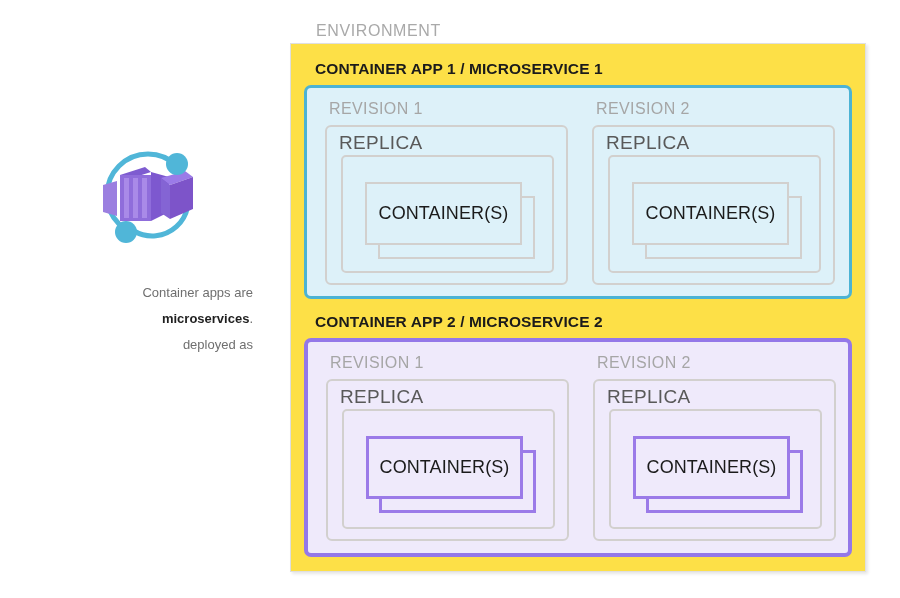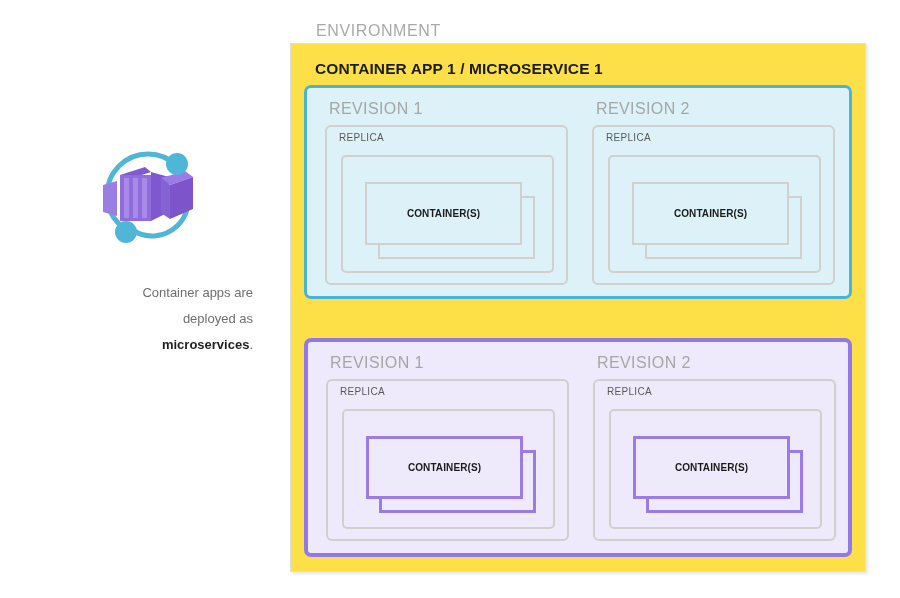--- a/index.html
+++ b/index.html
@@ -130,21 +130,21 @@
     box-sizing: border-box;
     border: 2px solid #d2d0ce;
     border-radius: 6px;
   }
   #app2-frame .replica-box { height: 162px; }
 
   .replica-label {
     position: absolute;
     left: 12px;
     top: 5px;
-    font-size: 10px;
+    font-size: 19px;
     color: #595959;
     font-weight: normal;
     letter-spacing: 0.3px;
     font-family: "Liberation Sans", sans-serif;
   }
 
   .inner-box {
     position: absolute;
     left: 14px;
     top: 28px;
@@ -183,22 +183,22 @@
     justify-content: center;
   }
   
   #app1-frame .card { border: 2px solid #d2d0ce; }
   #app1-frame .card-front { background: #ddf1f9; }
   
   #app2-frame .card { border: 3px solid #9b7be8; }
   #app2-frame .card-front { background: #efeafb; }
 
   .card-label {
-    font-size: 10px;
-    font-weight: bold;
+    font-size: 18px;
+    font-weight: normal;
     color: #1b1b1b;
     letter-spacing: 0.1px;
     font-family: "Liberation Sans", sans-serif;
   }
 </style>
 </head>
 <body>
 
 <div id="left-panel">
 
@@ -226,22 +226,22 @@
 
       <polygon points="77,45 100,37 100,69 77,79" fill="#7d54c9"></polygon>
 
       <circle cx="84" cy="24" r="11" fill="#50b6d8"></circle>
       <circle cx="33" cy="92" r="11" fill="#50b6d8"></circle>
     </svg>
   </div>
 
   <div id="caption">
     <div>Container apps are</div>
+    <div><span class="strong">microservices</span><span>.</span></div>
     <div>deployed as</div>
-    <div><span class="strong">microservices</span><span>.</span></div>
   </div>
 </div>
 
 <div id="env-label">ENVIRONMENT</div>
 
 <div id="environment-box">
 
   <div class="app-title" id="app1-title">CONTAINER APP 1 / MICROSERVICE 1</div>
 
   <div class="app-frame" id="app1-frame">
@@ -271,20 +271,21 @@
             <div class="card card-front">
               <span class="card-label">CONTAINER(S)</span>
             </div>
           </div>
         </div>
       </div>
     </div>
 
   </div>
 
+  <div class="app-title" id="app2-title">CONTAINER APP 2 / MICROSERVICE 2</div>
 
   <div class="app-frame" id="app2-frame">
 
     <div class="revision rev-left">
       <div class="rev-label">REVISION 1</div>
       <div class="replica-box">
         <div class="replica-label">REPLICA</div>
         <div class="inner-box">
           <div class="container-stack">
             <div class="card card-back"></div>

